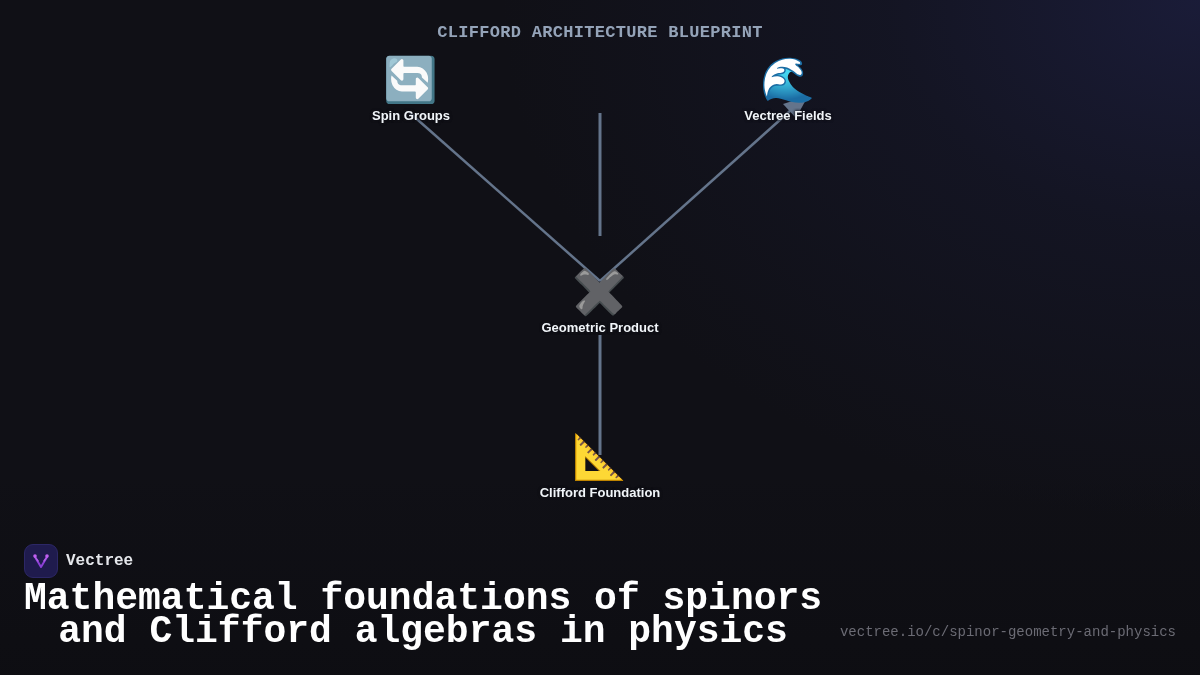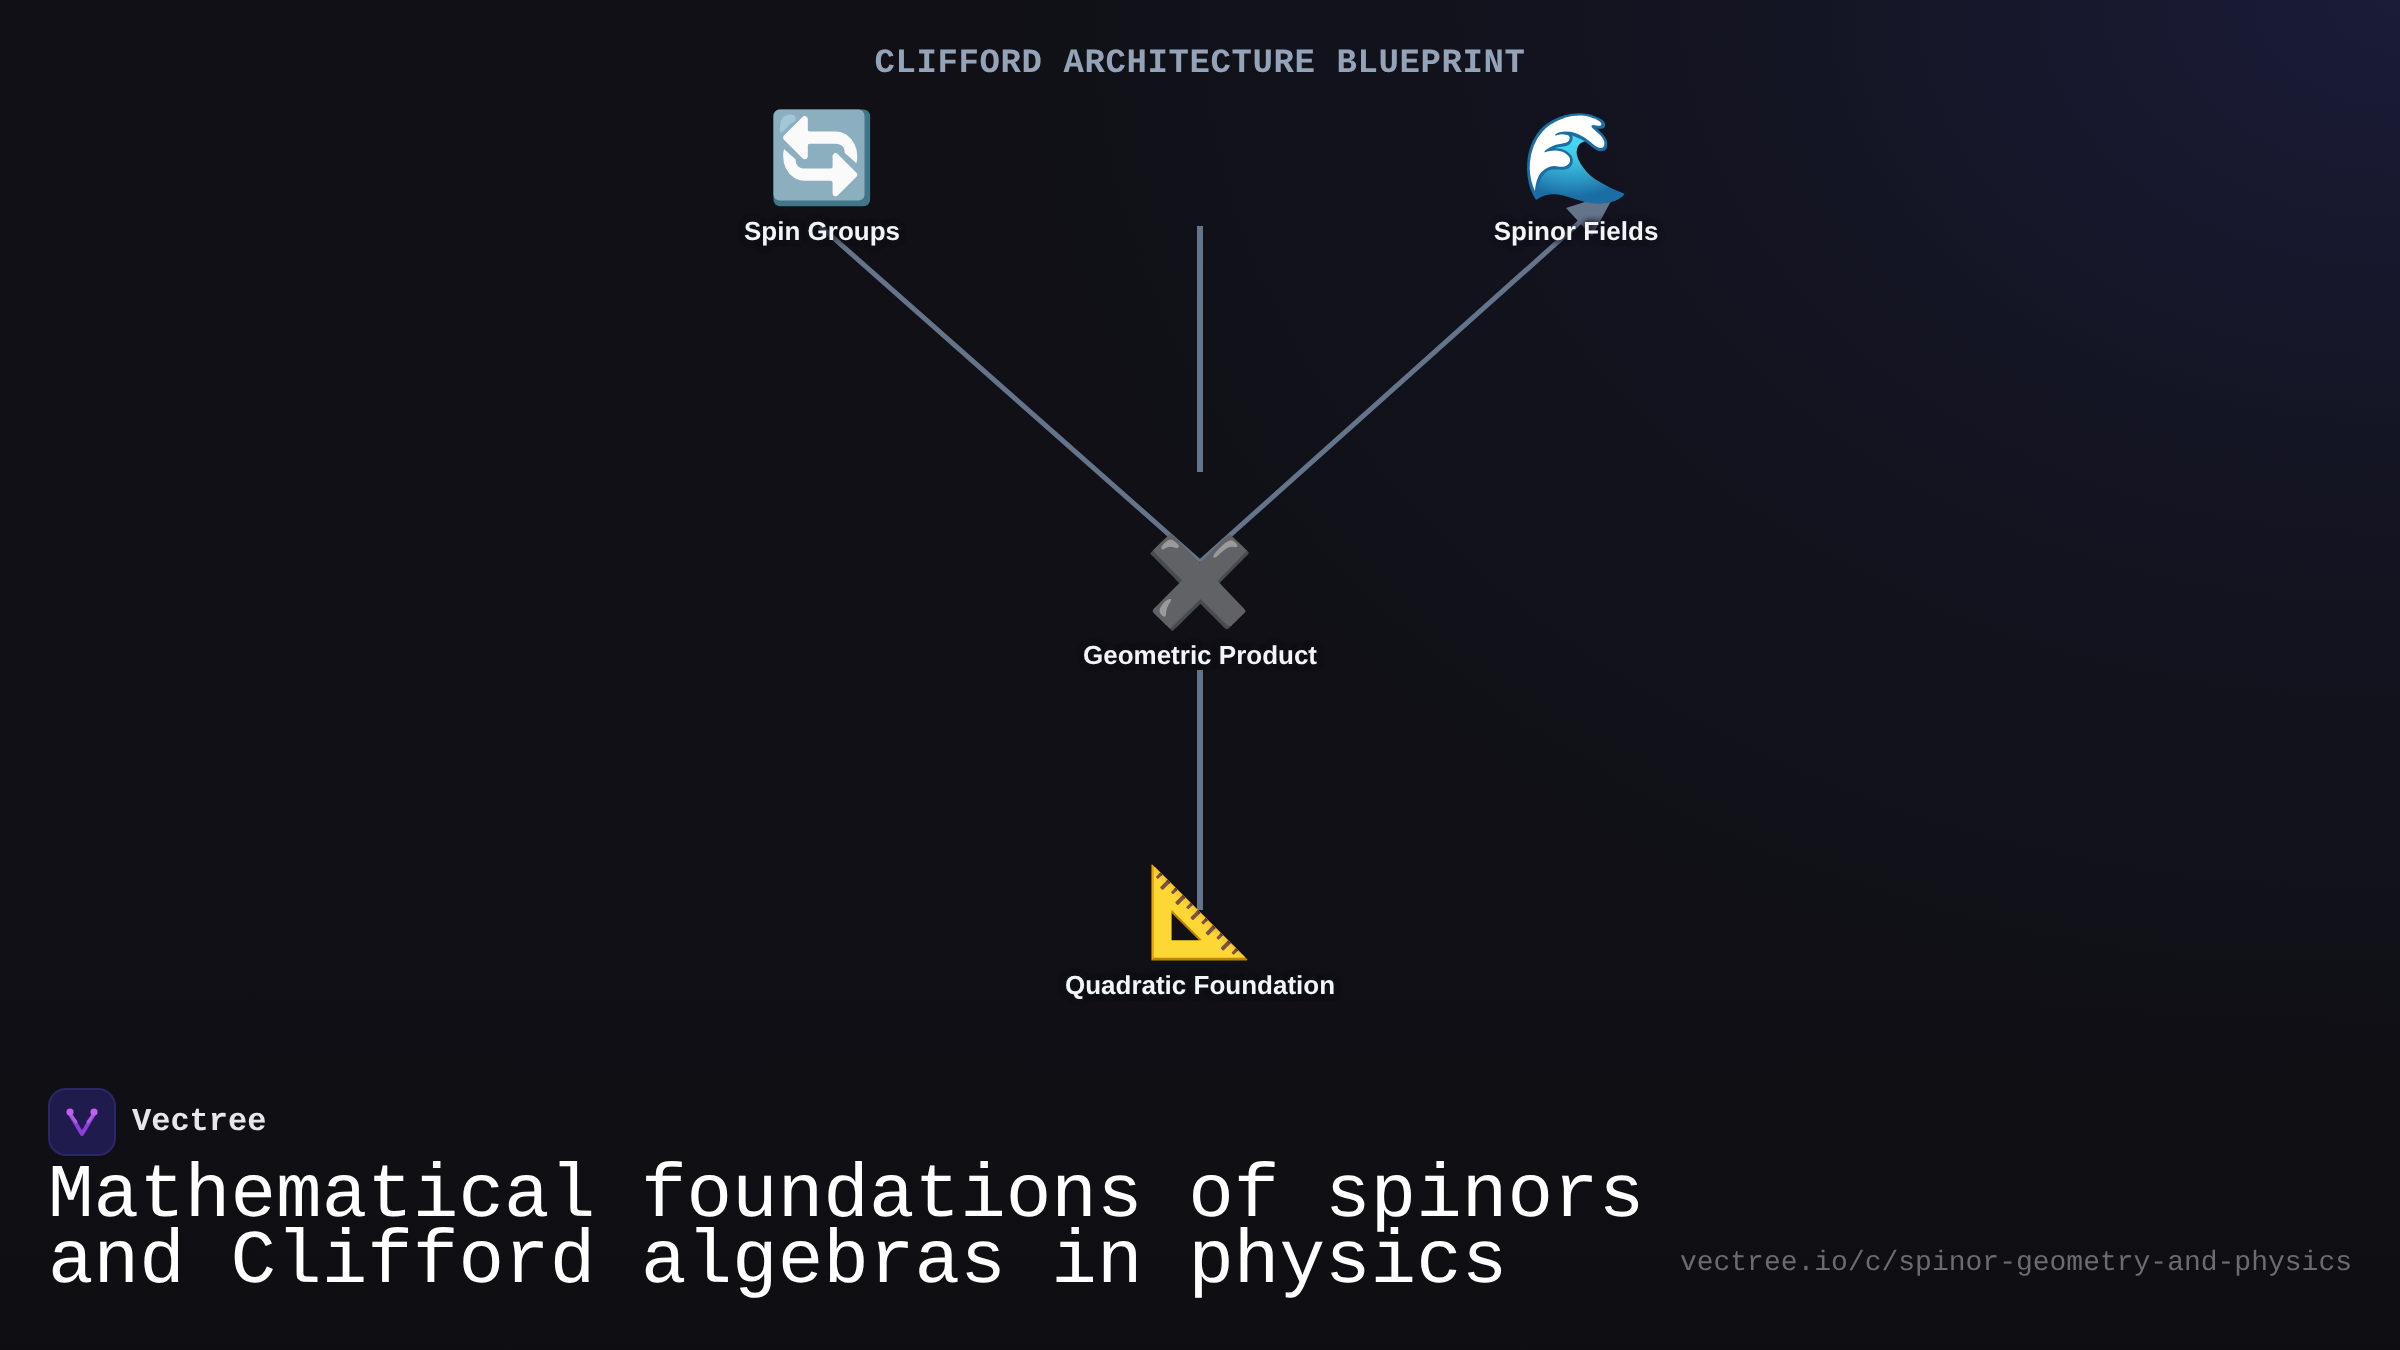--- a/index.html
+++ b/index.html
@@ -85,25 +85,26 @@
       font-family: "Liberation Mono", "DejaVu Sans Mono", monospace;
       font-weight: bold;
       font-size: 16px;
       color: #e5e7eb;
     }
     .headline {
       position: absolute;
       left: 24px;
       top: 582px;
       font-family: "Liberation Mono", "DejaVu Sans Mono", monospace;
-      font-weight: normal;
+      font-weight: bold;
       font-size: 38px;
       line-height: 33px;
       color: #ffffff;
       margin: 0;
+      text-align: center;
     }
     .headline span { display: block; white-space: pre; }
     .url {
       position: absolute;
       right: 24px;
       top: 624px;
       font-family: "Liberation Mono", "DejaVu Sans Mono", monospace;
       font-size: 14px;
       color: #6b6b74;
       margin-left: 48px;
@@ -129,31 +130,31 @@
   <line x1="600" y1="335" x2="600" y2="455" stroke="#64748b" stroke-width="3"></line>
 </svg>
 
 <div class="node" style="left:411px; top:55px;">
   <span class="icon">🔄</span>
   <span class="label">Spin Groups</span>
 </div>
 
 <div class="node" style="left:788px; top:55px;">
   <span class="icon">🌊</span>
-  <span class="label">Spinor Fields</span>
+  <span class="label">Vectree Fields</span>
 </div>
 
 <div class="node" style="left:600px; top:267px;">
   <span class="icon">✖️</span>
   <span class="label">Geometric Product</span>
 </div>
 
 <div class="node" style="left:600px; top:432px;">
   <span class="icon">📐</span>
-  <span class="label">Quadratic Foundation</span>
+  <span class="label">Clifford Foundation</span>
 </div>
 
 <div class="brand">
   <div class="brand-logo">
     <svg width="20" height="20" viewBox="0 0 20 20">
       <path d="M4 6 L10 16 L16 6" stroke="#8b3fd6" stroke-width="2" fill="none" stroke-linecap="round" stroke-linejoin="round"></path>
       <path d="M4 6 L7 10 M16 6 L13 10" stroke="#b05ce8" stroke-width="1.5" fill="none" stroke-linecap="round"></path>
       <circle cx="4" cy="5" r="1.8" fill="#c060f0"></circle>
       <circle cx="16" cy="5" r="1.8" fill="#c060f0"></circle>
     </svg>

